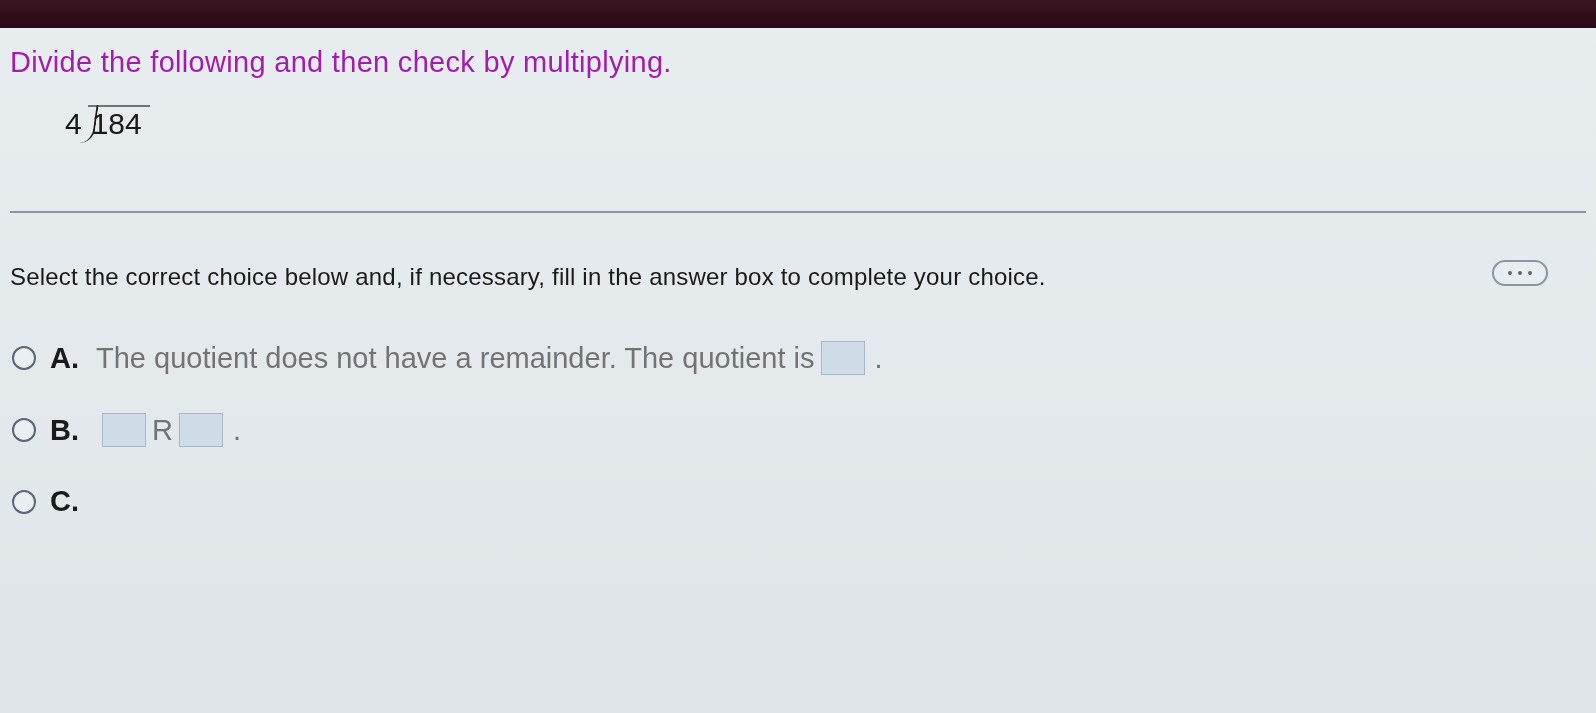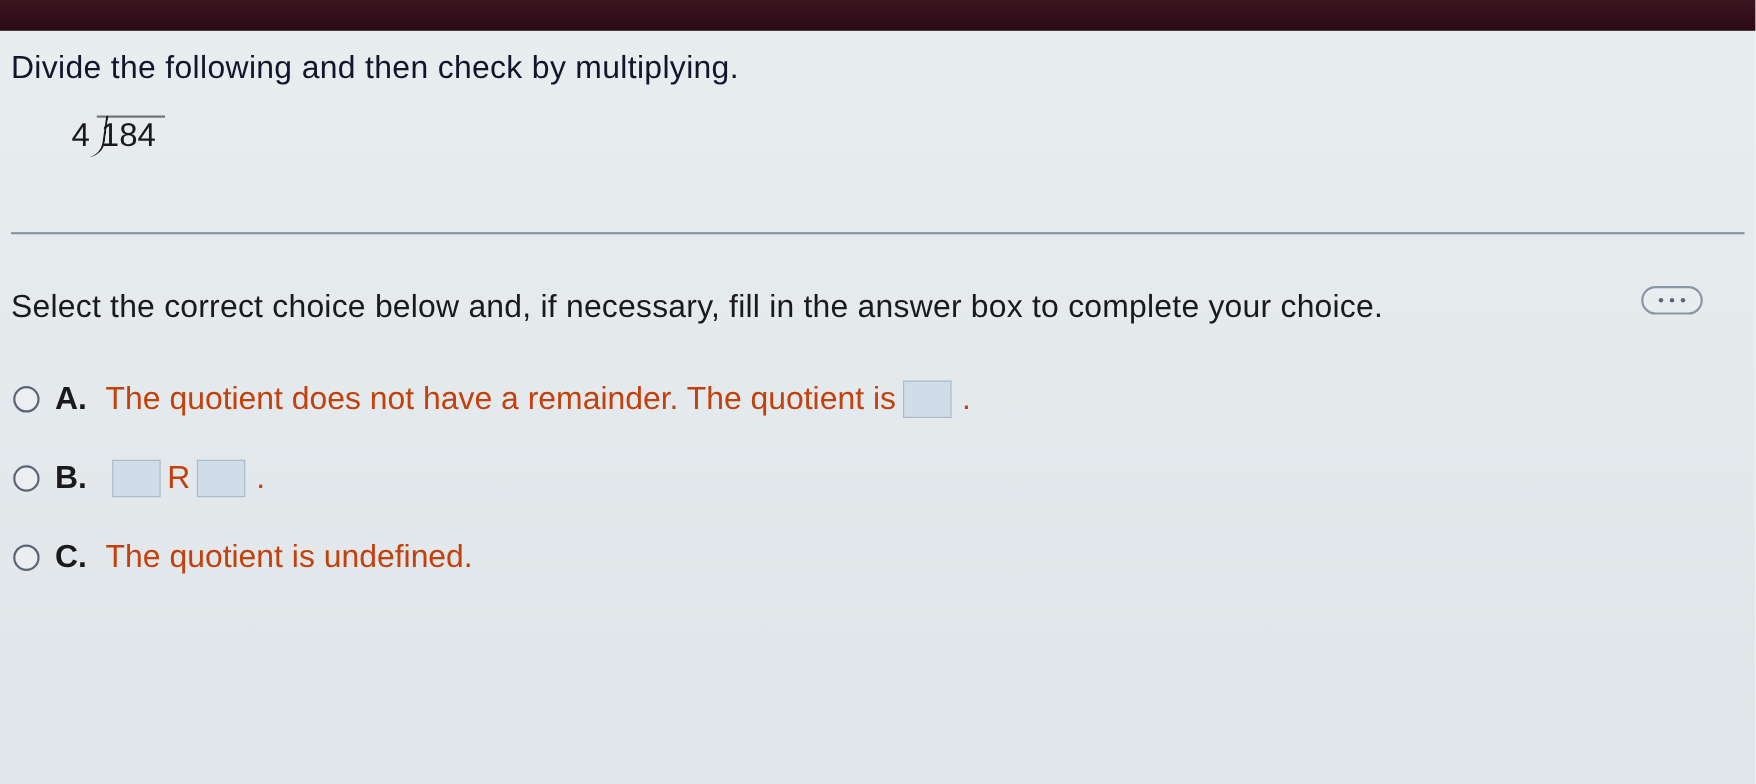--- a/index.html
+++ b/index.html
@@ -18,21 +18,21 @@
     .top-bar {
       width: 100%;
       height: 28px;
       background: linear-gradient(to bottom, #3a1520, #2a0a15);
     }
     .content {
       padding: 18px 10px 10px 10px;
     }
     .question-text {
       font-size: 29px;
-      color: #0f172a;
+      color: #a21caf;
       margin-bottom: 28px;
       letter-spacing: 0.3px;
     }
     .division-problem {
       display: inline-flex;
       align-items: center;
       margin-left: 55px;
       margin-bottom: 40px;
       font-size: 30px;
       color: #1a1a1a;
@@ -85,21 +85,21 @@
       cursor: pointer;
     }
     .dot {
       width: 4px;
       height: 4px;
       background: #5a6575;
       border-radius: 50%;
       margin: 0 3px;
     }
     .instruction {
-      font-size: 29px;
+      font-size: 24px;
       color: #1a1a1a;
       margin-bottom: 50px;
       letter-spacing: 0.2px;
     }
     .choices {
       padding-left: 2px;
     }
     .choice-row {
       display: flex;
       align-items: center;
@@ -117,21 +117,21 @@
     }
     .choice-label {
       font-size: 29px;
       font-weight: bold;
       color: #1a1a1a;
       margin-right: 12px;
       min-width: 34px;
     }
     .choice-text {
       font-size: 29px;
-      color: #c2410c;
+      color: #737373;
       display: flex;
       align-items: center;
       flex-wrap: wrap;
     }
     .answer-box {
       display: inline-block;
       width: 44px;
       height: 34px;
       background: #d0dde8;
       border: 1px solid #a8b8c8;
@@ -186,19 +186,16 @@
         <span class="answer-box"></span>
         <span>R</span>
         <span class="answer-box"></span>
         <span class="period">.</span>
       </span>
     </div>
 
     <div class="choice-row">
       <div class="radio-circle"></div>
       <span class="choice-label">C.</span>
-      <span class="choice-text">
-        <span>The quotient is undefined.</span>
-      </span>
     </div>
 
   </div>
 </div>
 
 </body></html>

